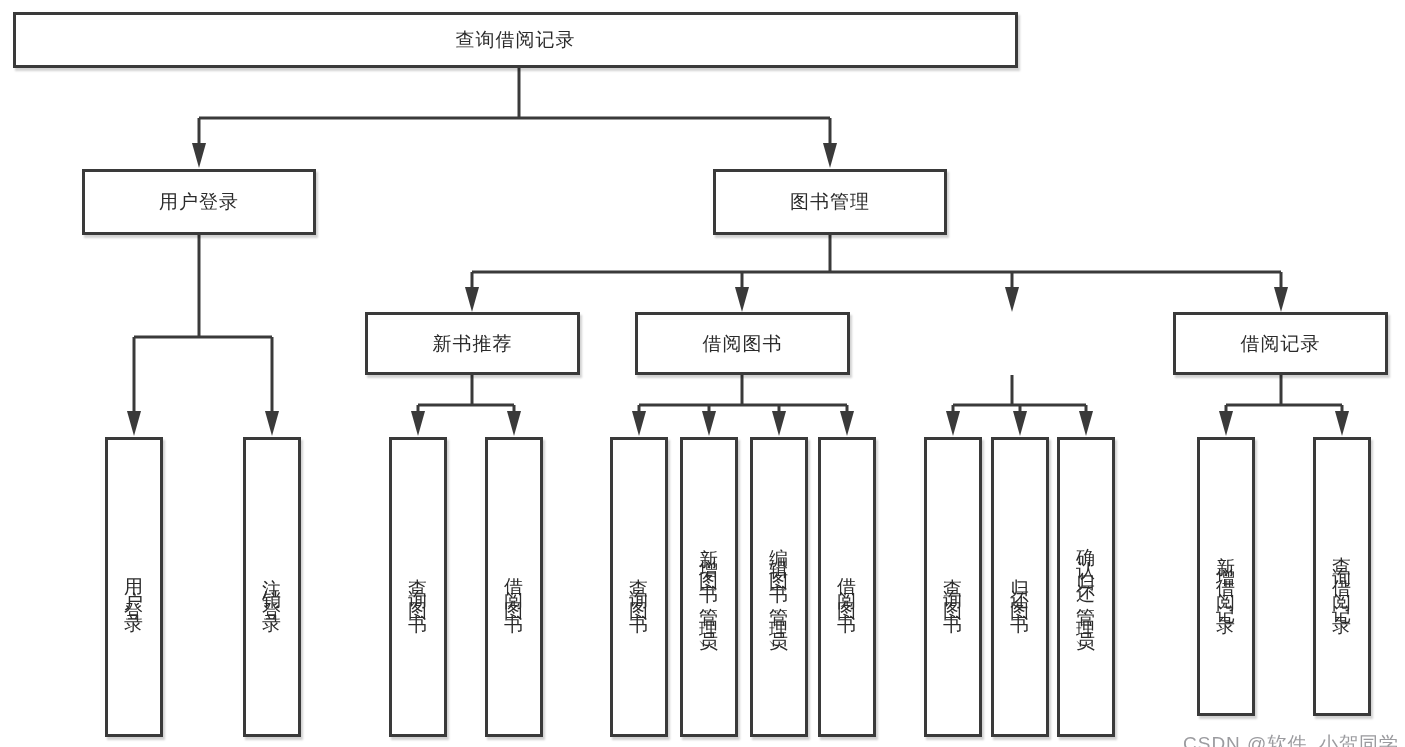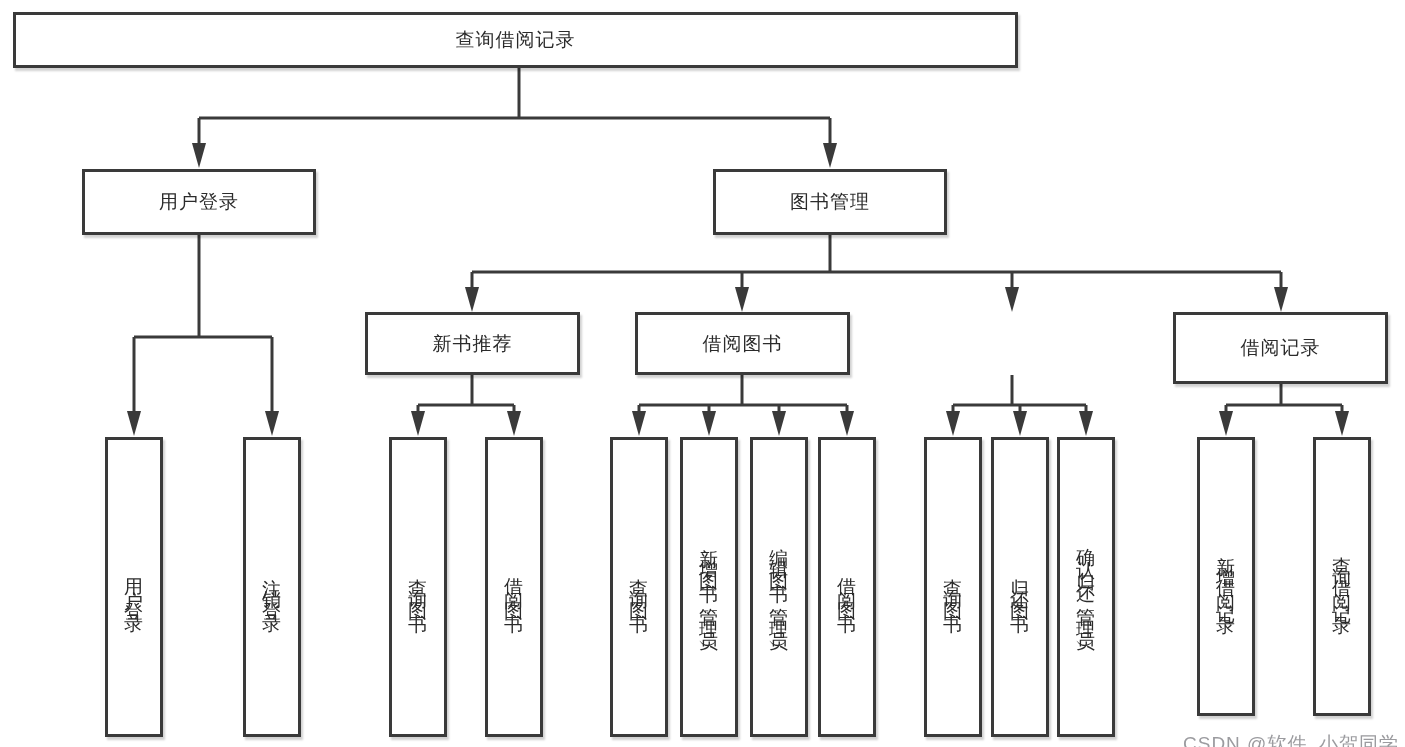--- a/index.html
+++ b/index.html
@@ -43,21 +43,21 @@
     line-height: 1;
     white-space: normal;
   }
   
   .n-root { left: 13px;  top: 12px;  width: 1005px; height: 56px; }
   .n-l2a  { left: 82px;  top: 169px; width: 234px;  height: 66px; }
   .n-l2b  { left: 713px; top: 169px; width: 234px;  height: 66px; }
   .n-l3a  { left: 365px; top: 312px; width: 215px;  height: 63px; }
   .n-l3b  { left: 635px; top: 312px; width: 215px;  height: 63px; }
   .n-l3c  { left: 905px; top: 312px; width: 215px;  height: 63px; }
-  .n-l3d  { left: 1173px;top: 312px; width: 215px;  height: 72px; }
+  .n-l3d  { left: 1173px;top: 312px; width: 215px;  height: 63px; }
   
   .leaf { top: 437px; width: 58px; height: 300px; }
   .n-v1  { left: 105px; }
   .n-v2  { left: 243px; }
   .n-v3  { left: 389px; }
   .n-v4  { left: 485px; }
   .n-v5  { left: 610px; }
   .n-v6  { left: 680px; }
   .n-v7  { left: 750px; }
   .n-v8  { left: 818px; }

